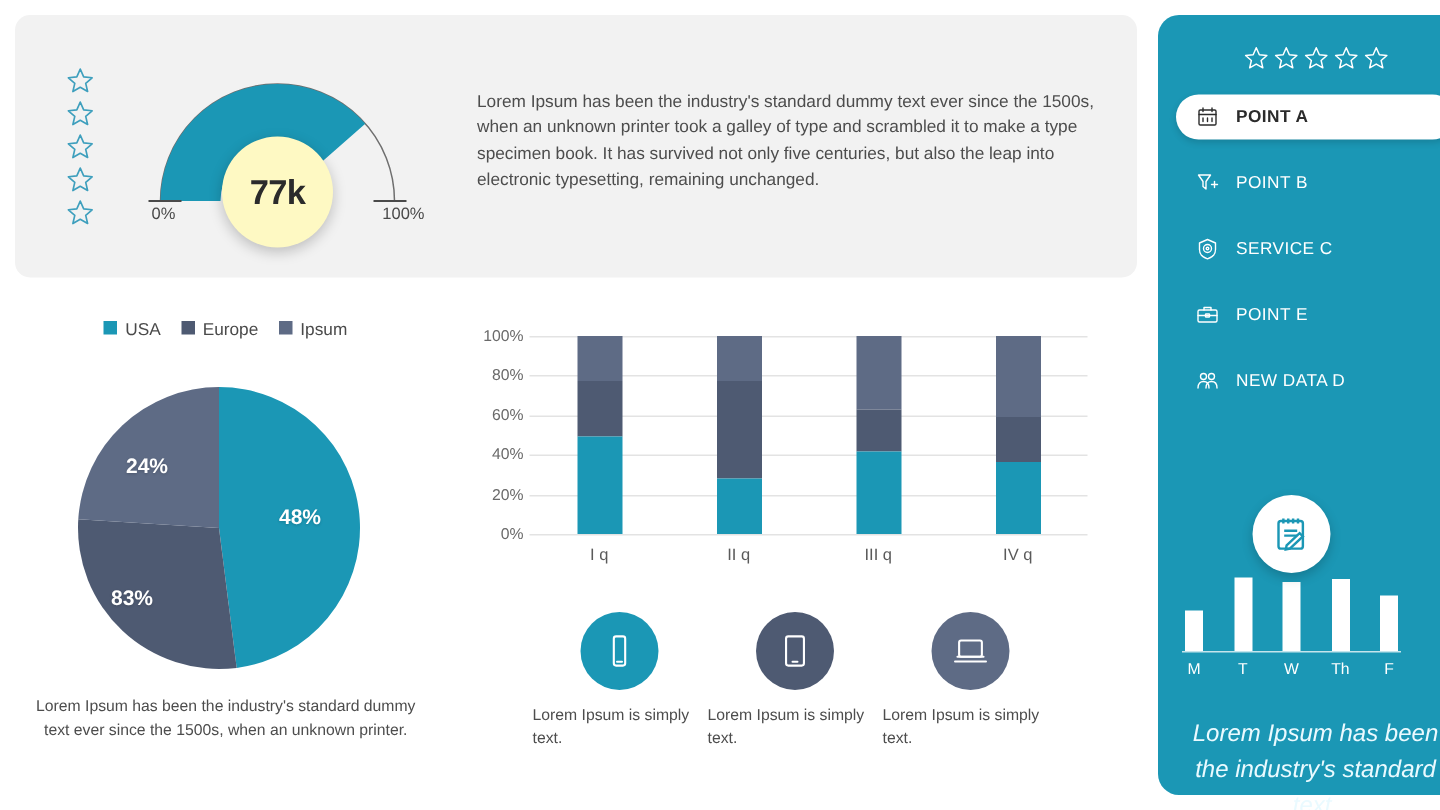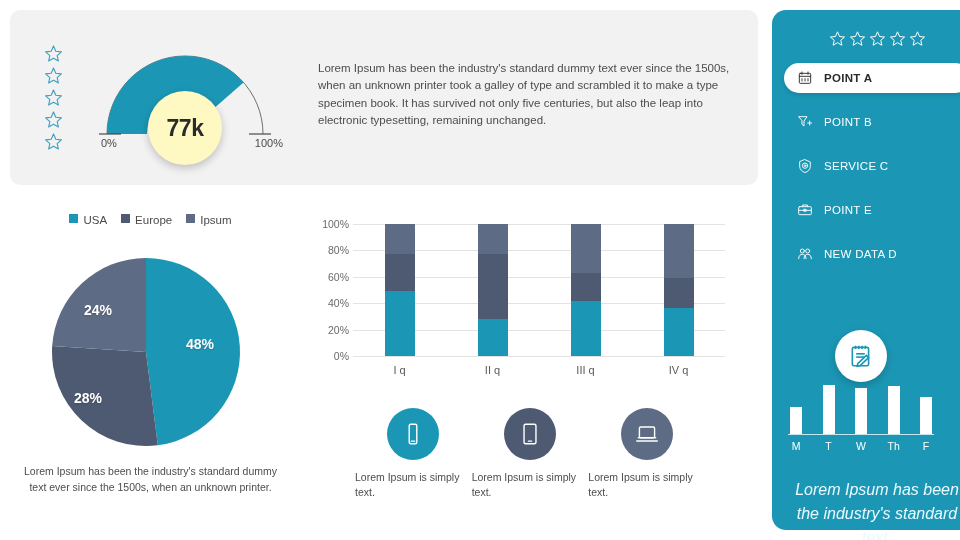--- a/index.html
+++ b/index.html
@@ -176,21 +176,21 @@
           <span>Ipsum</span>
         </span>
       </div>
     <div class="pie-wrap">
       <svg width="200" height="200" viewBox="0 0 200 200" id="pie-svg">
           <path d="M 100 100 L 100 6 A 94 94 0 0 1 111.78132395504464 193.2587819235609 Z" fill="#1b97b5"></path>
           <path d="M 100 100 L 111.78132395504464 193.2587819235609 A 94 94 0 0 1 6.185487527742467 94.09769116424455 Z" fill="#4e5a72"></path>
           <path d="M 100 100 L 6.185487527742467 94.09769116424455 A 94 94 0 0 1 99.99999999999999 6 Z" fill="#5e6b85"></path>
         </svg>
       <span class="pie-label usa">48%</span>
-      <span class="pie-label europe">28%</span>
+      <span class="pie-label europe">83%</span>
       <span class="pie-label china">24%</span>
     </div>
     <div class="pie-caption">Lorem Ipsum has been the industry's standard dummy text ever since the 1500s, when an unknown printer.</div>
   </div>
 
   <div class="bar-panel">
     <div class="ylabels" id="bar-ylabels">
         <span class="ylabel" style="top:138px">0%</span>
         <span class="ylabel" style="top:111.6px">20%</span>
         <span class="ylabel" style="top:85.19999999999999px">40%</span>

